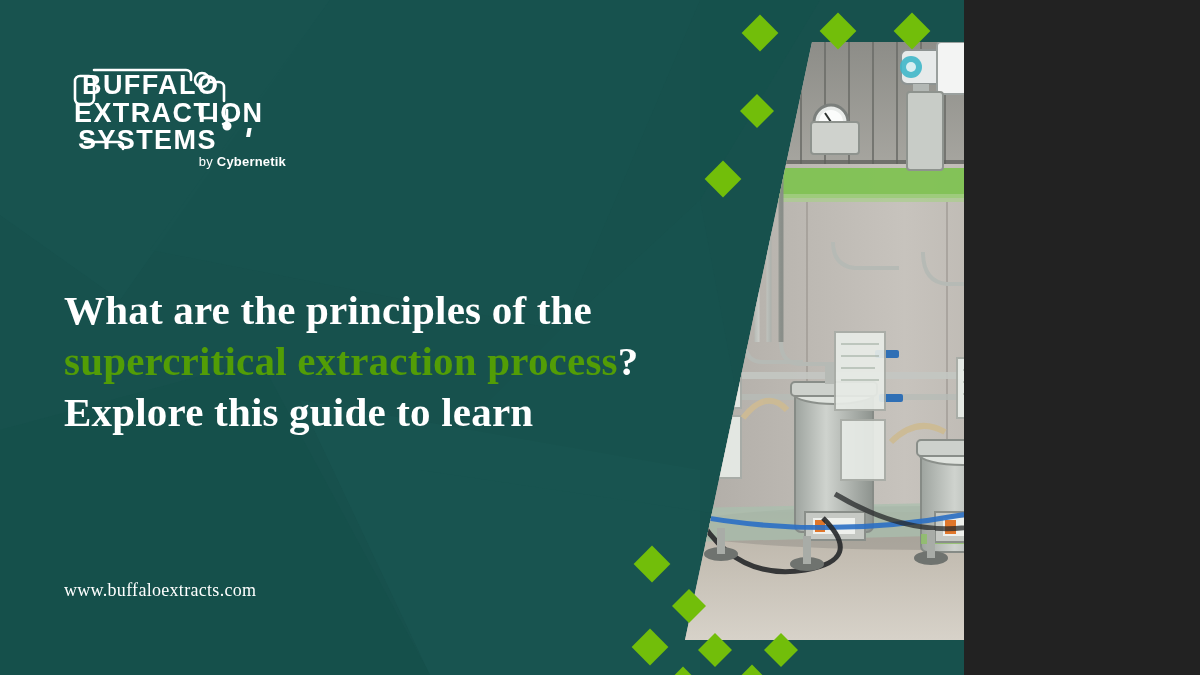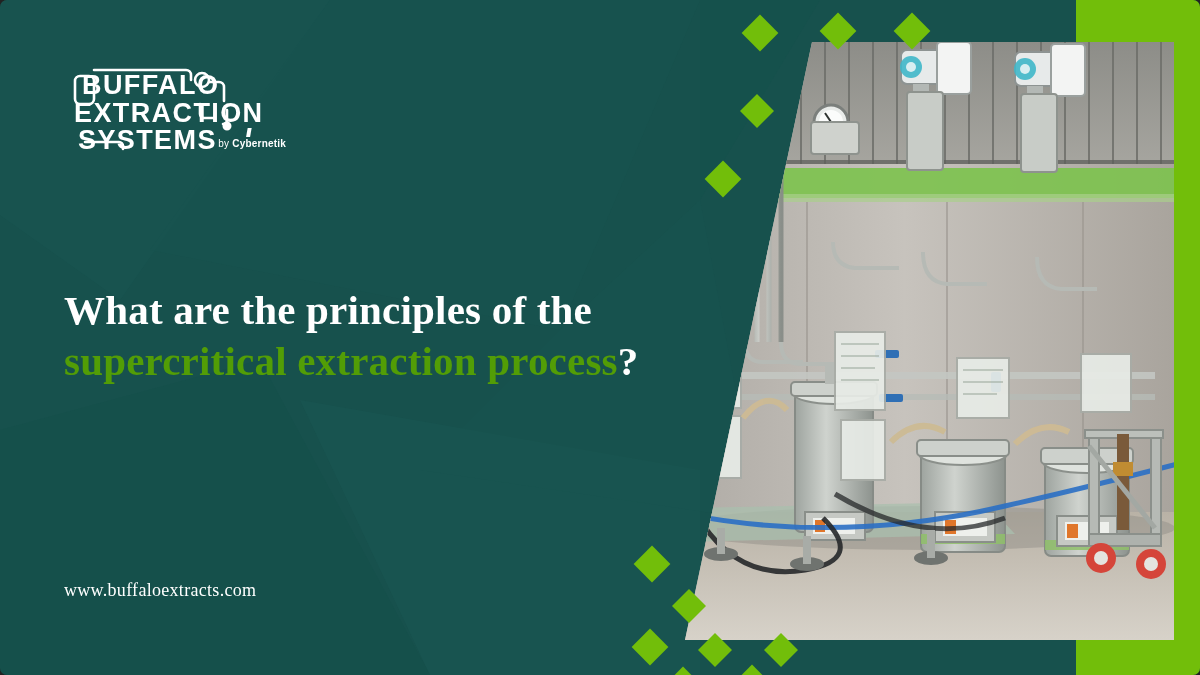--- a/index.html
+++ b/index.html
@@ -5,26 +5,25 @@
 <style>
   html, body {
     margin: 0;
     padding: 0;
     background: #222;
   }
   * { box-sizing: border-box; }
 
   .canvas {
     position: relative;
-    width: 1200px;
+    width: 964px;
     height: 675px;
     overflow: hidden;
     background: #17514d;
     font-family: "Liberation Sans", sans-serif;
-    border-radius: 7px;
   }
 
   
   .facets { position: absolute; inset: 0; }
 
   
   .green-bar {
     position: absolute;
     top: 0;
     left: 1076px;
@@ -66,22 +65,22 @@
   .logo {
     position: absolute;
     left: 64px;
     top: 58px;
     width: 230px;
   }
   .logo svg { display: block; }
   .logo-byline {
     position: absolute;
     right: 8px;
-    top: 80px;
-    font-size: 10px;
+    top: 96px;
+    font-size: 13px;
     color: #ffffff;
     letter-spacing: .2px;
   }
   .logo-byline b { font-weight: 700; }
 
   
   .headline {
     position: absolute;
     left: 64px;
     top: 258px;
@@ -374,17 +373,18 @@
       <rect x="196" y="70" width="4" height="9" fill="#ffffff" transform="skewX(-10)"></rect>
     </svg>
     <div class="logo-byline">
       <span>by </span><b>Cybernetik</b>
     </div>
   </div>
 
   <h1 class="headline">
     <span>What are the principles of the</span><br>
     <span class="hl-accent">supercritical extraction process</span><span>?</span><br>
+    <span>Explore this guide to learn</span>
   </h1>
 
   <div class="site-url">www.buffaloextracts.com</div>
 
 </div>
 
 </body></html>

